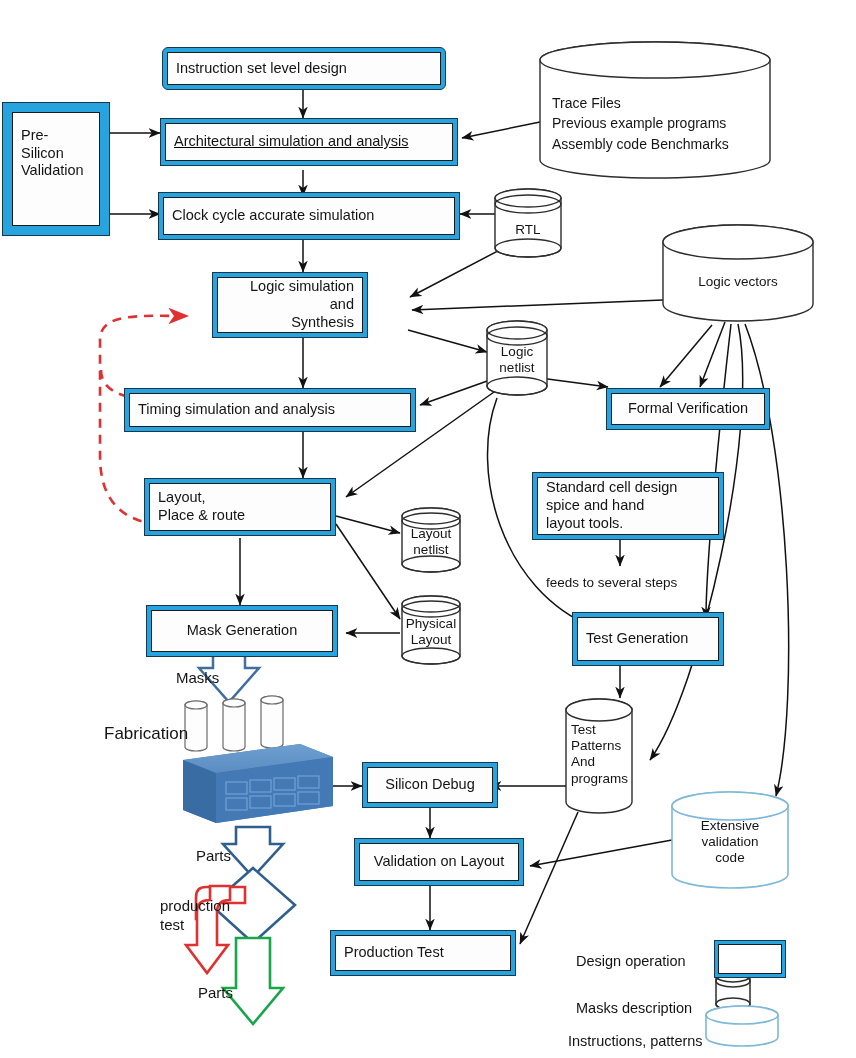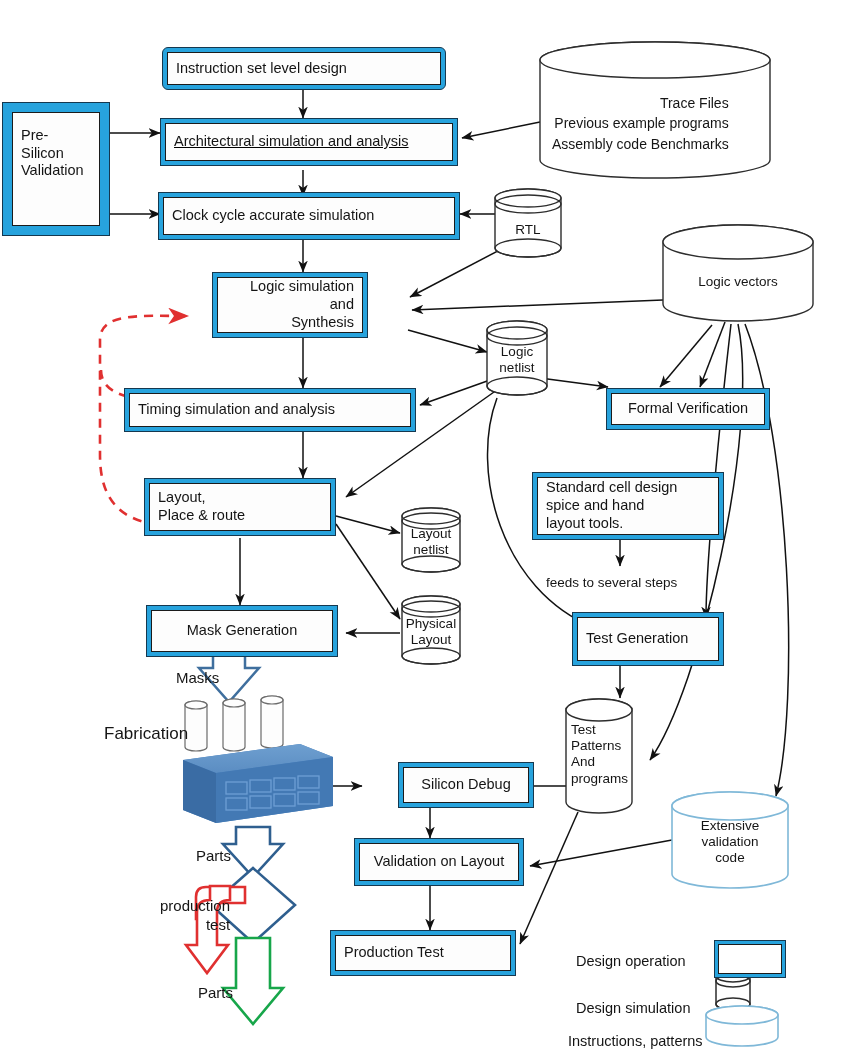--- a/index.html
+++ b/index.html
@@ -13,21 +13,21 @@
   
   .opbox{position:absolute;box-sizing:border-box;background:#27a3dd;
          border:1px solid #15384f;padding:4px;}
   .opbox > .inner{box-sizing:border-box;width:100%;height:100%;background:#fdfdfd;
          border:1px solid #1b1b1b;display:flex;align-items:center;}
   .opbox .txt{font-size:14.5px;color:#141414;line-height:1.22;padding:0 8px;white-space:pre-line;}
   .opbox.center .inner{justify-content:center;}
   .opbox.center .txt{}
 
   
-  .lbl{position:absolute;font-size:15px;color:#151515;white-space:pre-line;line-height:1.25;text-align:right;}
+  .lbl{position:absolute;font-size:15px;color:#151515;white-space:pre-line;line-height:1.25;}
   .lbl.sm{font-size:13.5px;}
 
   
   .cyl{position:absolute;}
   .cyl .cyl-txt{position:absolute;left:0;right:0;text-align:center;font-size:13.5px;
          color:#151515;line-height:1.2;white-space:pre-line;}
 
   
   .legend-row{position:absolute;font-size:14.5px;color:#141414;white-space:nowrap;}
   .lg-op{position:absolute;box-sizing:border-box;background:#27a3dd;border:1px solid #15384f;padding:3px;}
@@ -283,21 +283,21 @@
  layout tools.</span>
       </div>
   </div>
 
   <div class="opbox" style="left:572px;top:612px;width:152px;height:54px;">
     <div class="inner">
         <span class="txt">Test Generation</span>
       </div>
   </div>
 
-  <div class="opbox center" style="left:362px;top:762px;width:136px;height:46px;margin-left:36px;">
+  <div class="opbox center" style="left:362px;top:762px;width:136px;height:46px;">
     <div class="inner">
         <span class="txt">Silicon Debug</span>
       </div>
   </div>
 
   <div class="opbox center" style="left:354px;top:838px;width:170px;height:48px;">
     <div class="inner">
         <span class="txt">Validation on Layout</span>
       </div>
   </div>
@@ -359,17 +359,17 @@
   <div class="lbl" style="left:160px;top:897px;">production
 test</div>
 
   <div class="lbl" style="left:198px;top:984px;">Parts</div>
 
   <div class="legend-row" style="left:576px;top:953px;">Design operation</div>
   <div class="lg-op" style="left:714px;top:940px;width:72px;height:38px;">
       <div class="inner"></div>
     </div>
 
-  <div class="legend-row" style="left:576px;top:1000px;">Design simulation</div>
+  <div class="legend-row" style="left:576px;top:1000px;">Masks description</div>
 
   <div class="legend-row" style="left:568px;top:1033px;">Instructions, patterns</div>
 
 </div>
 
 </body></html>

